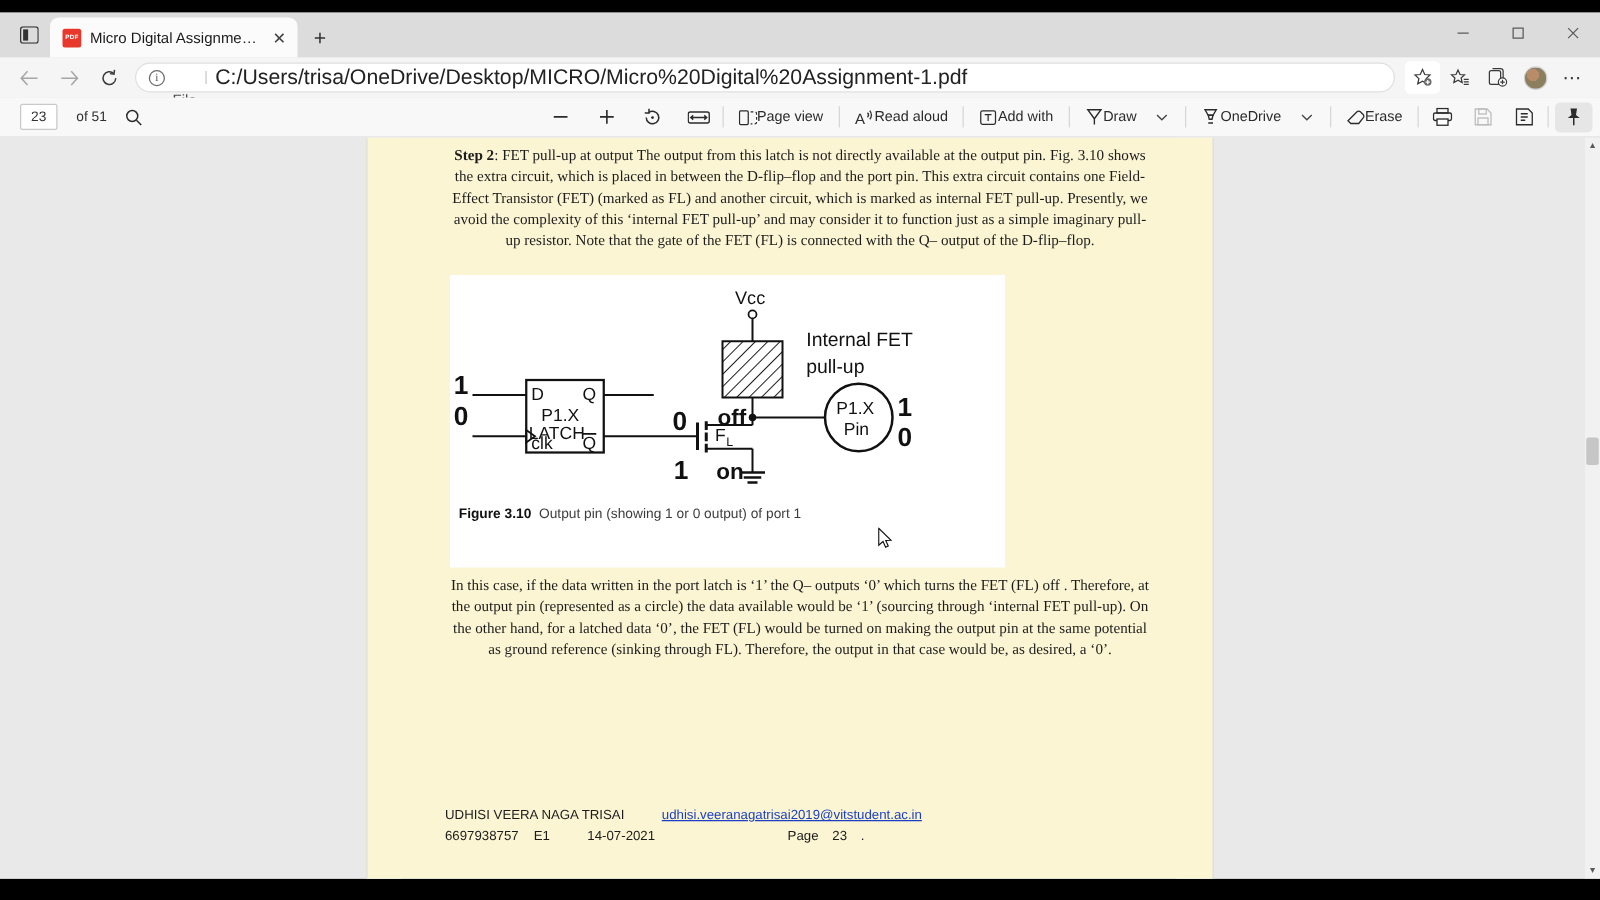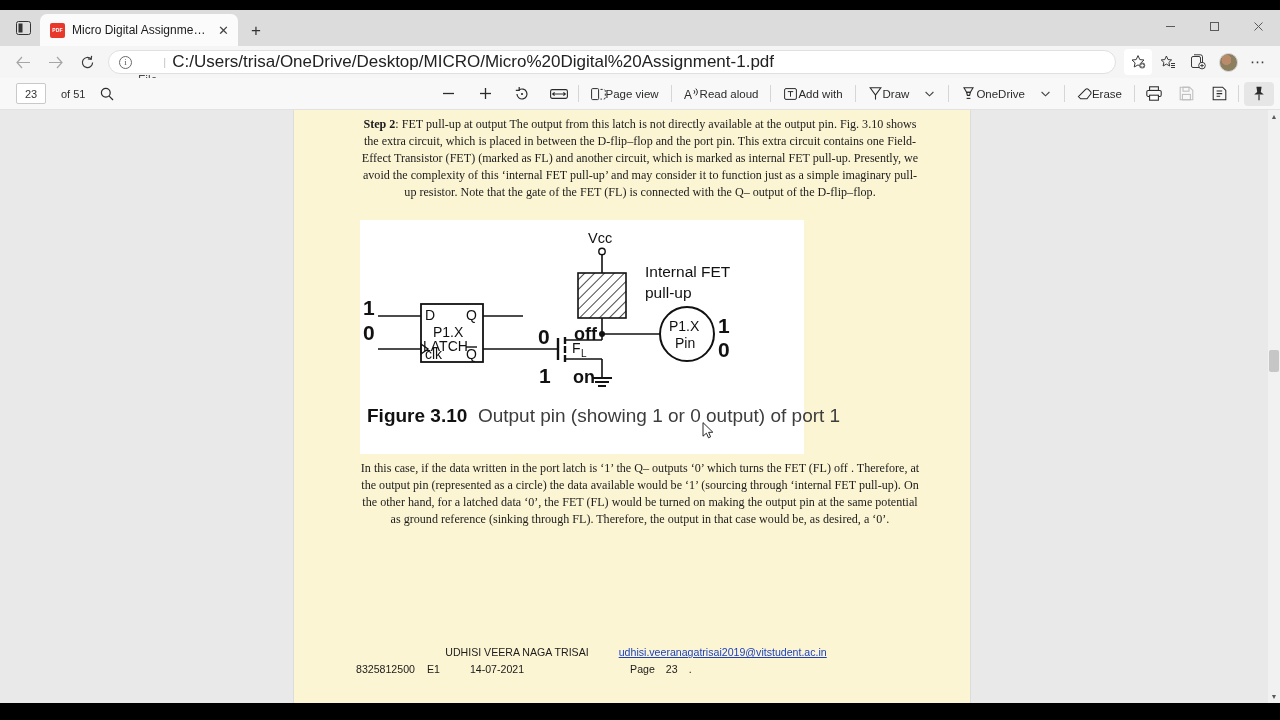--- a/index.html
+++ b/index.html
@@ -110,31 +110,31 @@
     font-family:"Liberation Serif", serif; font-size:12.1px; line-height:16.9px;
     color:#1c1c1c; text-align:center;
   }
   .para b { font-weight:bold; }
 
   
   .figure {
     position:absolute; left:66px; top:110px; width:444px; height:234px; background:#fff;
   }
   .figcap {
-    position:absolute; left:7px; top:185px; font-size:19px; color:#3d3d3d;
+    position:absolute; left:7px; top:185px; font-size:11px; color:#3d3d3d;
     font-family:"Liberation Sans", sans-serif; white-space:nowrap;
   }
   .figcap b { color:#111; font-weight:bold; }
 
   
   .footer {
     position:absolute; left:62px; top:536px; width:560px;
     font-family:"Liberation Sans", sans-serif; font-size:10.6px; color:#1b1b1b;
   }
-  .footer .line1 { display:flex; gap:30px;justify-content:center; }
+  .footer .line1 { display:flex; gap:30px; }
   .footer .line2 { display:flex; gap:8px; margin-top:5px; }
   .footer a { color:#1a3fc4; text-decoration:underline; }
 
   
   .vsb { position:absolute; right:0; top:0; width:12px; height:593px; background:#f1f1f1; }
   .vsb-up, .vsb-dn { position:absolute; left:0; width:12px; height:13px;
                      display:flex; align-items:center; justify-content:center;
                      color:#5a5a5a; font-size:7px; }
   .vsb-up { top:0; } .vsb-dn { bottom:0; }
   .vsb-thumb { position:absolute; left:1px; top:240px; width:10px; height:22px;
@@ -466,21 +466,21 @@
         <div class="doc" style="top:350px;">
           <p class="para">In this case, if the data written in the port latch is ‘1’ the Q– outputs ‘0’ which turns the FET (FL) off . Therefore, at the output pin (represented as a circle) the data available would be ‘1’ (sourcing through ‘internal FET pull-up). On the other hand, for a latched data ‘0’, the FET (FL) would be turned on making the output pin at the same potential as ground reference (sinking through FL). Therefore, the output in that case would be, as desired, a ‘0’.</p>
         </div>
 
         <div class="footer">
           <div class="line1">
             <span>UDHISI VEERA NAGA TRISAI</span>
             <a href="#">udhisi.veeranagatrisai2019@vitstudent.ac.in</a>
           </div>
           <div class="line2">
-            <span>8325812500</span>
+            <span>6697938757</span>
             <span style="margin-left:4px;">E1</span>
             <span style="margin-left:22px;">14-07-2021</span>
             <span style="margin-left:98px;">Page</span>
             <span style="margin-left:3px;">23</span>
             <span style="margin-left:3px;">.</span>
           </div>
         </div>
       </div>
 
       <svg class="cursor" viewBox="0 0 12 17">

